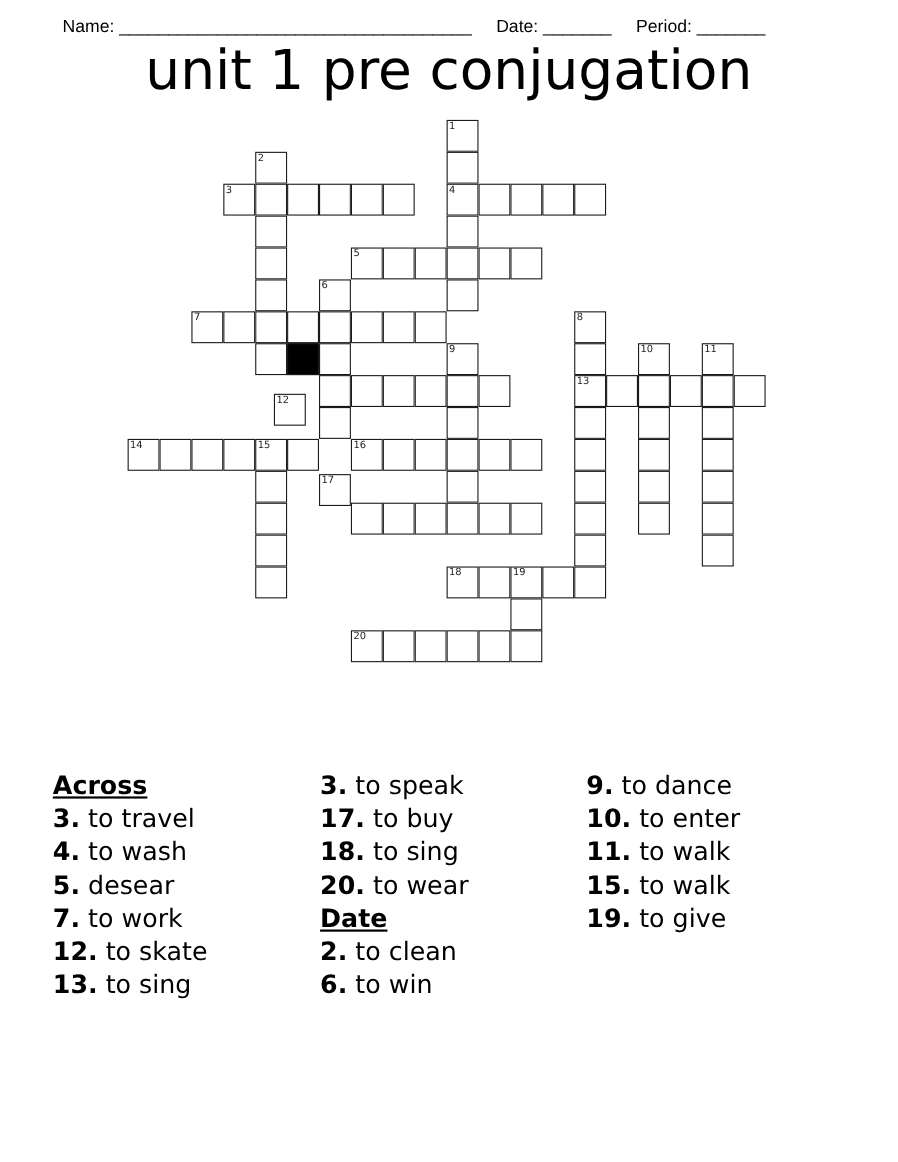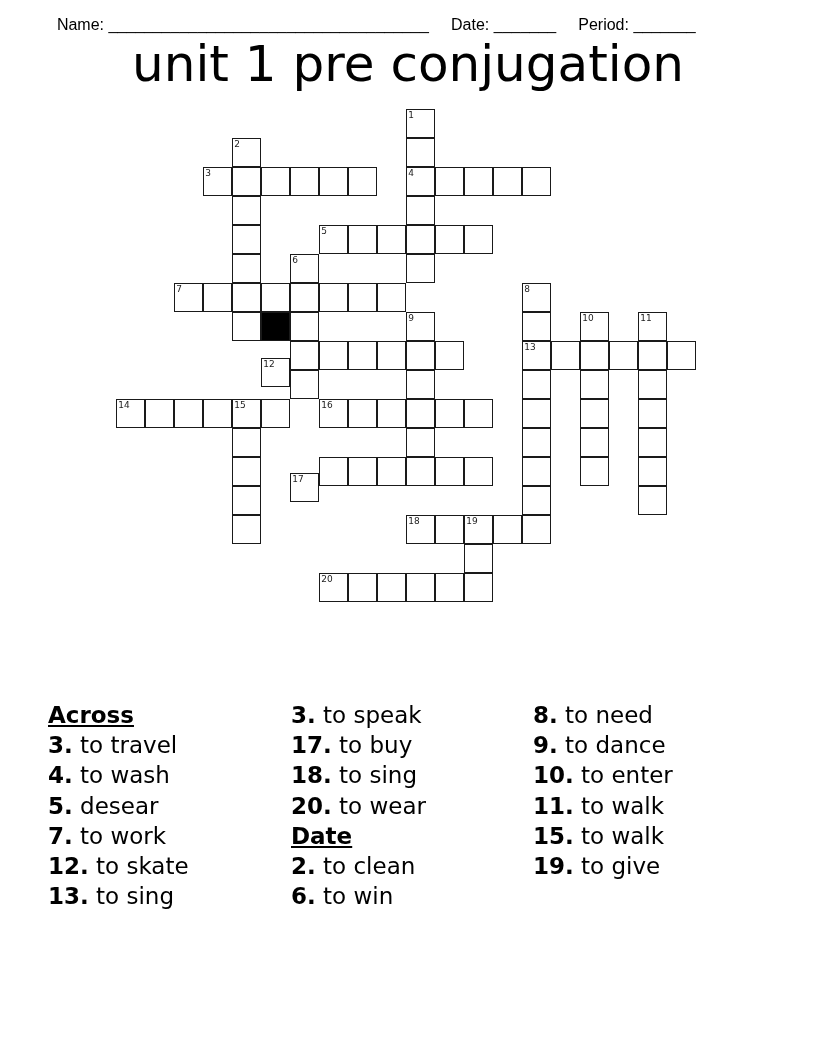--- a/index.html
+++ b/index.html
@@ -127,21 +127,21 @@
     <div class="cell" style="left: 581px; top: 458px;"></div>
     <div class="cell" style="left: 639px; top: 313px;">
       <span class="num">11</span>
     </div>
     <div class="cell" style="left: 639px; top: 342px;"></div>
     <div class="cell" style="left: 639px; top: 371px;"></div>
     <div class="cell" style="left: 639px; top: 400px;"></div>
     <div class="cell" style="left: 639px; top: 429px;"></div>
     <div class="cell" style="left: 639px; top: 458px;"></div>
     <div class="cell" style="left: 639px; top: 487px;"></div>
-    <div class="cell" style="left: 262px; top: 342px; margin-top: 16px;">
+    <div class="cell" style="left: 250px; top: 342px; margin-top: 16px;">
       <span class="num">12</span>
     </div>
     <div class="cell" style="left: 320px; top: 342px;"></div>
     <div class="cell" style="left: 349px; top: 342px;"></div>
     <div class="cell" style="left: 378px; top: 342px;"></div>
     <div class="cell" style="left: 436px; top: 342px;"></div>
     <div class="cell" style="left: 552px; top: 342px;"></div>
     <div class="cell" style="left: 610px; top: 342px;"></div>
     <div class="cell" style="left: 668px; top: 342px;"></div>
     <div class="cell" style="left: 117px; top: 400px;">
@@ -158,21 +158,21 @@
     <div class="cell" style="left: 233px; top: 458px;"></div>
     <div class="cell" style="left: 233px; top: 487px;"></div>
     <div class="cell" style="left: 233px; top: 516px;"></div>
     <div class="cell" style="left: 320px; top: 400px;">
       <span class="num">16</span>
     </div>
     <div class="cell" style="left: 349px; top: 400px;"></div>
     <div class="cell" style="left: 378px; top: 400px;"></div>
     <div class="cell" style="left: 436px; top: 400px;"></div>
     <div class="cell" style="left: 465px; top: 400px;"></div>
-    <div class="cell" style="left: 291px; top: 474px;">
+    <div class="cell" style="left: 291px; top: 432px;">
       <span class="num">17</span>
     </div>
     <div class="cell" style="left: 320px; top: 458px;"></div>
     <div class="cell" style="left: 349px; top: 458px;"></div>
     <div class="cell" style="left: 378px; top: 458px;"></div>
     <div class="cell" style="left: 436px; top: 458px;"></div>
     <div class="cell" style="left: 465px; top: 458px;"></div>
     <div class="cell" style="left: 407px; top: 516px;">
       <span class="num">18</span>
     </div>
@@ -207,19 +207,18 @@
   <div class="clue"><span class="clue-num">3.</span><span> to speak</span></div>
   <div class="clue"><span class="clue-num">17.</span><span> to buy</span></div>
   <div class="clue"><span class="clue-num">18.</span><span> to sing</span></div>
   <div class="clue"><span class="clue-num">20.</span><span> to wear</span></div>
   <div class="heading">Date</div>
   <div class="clue"><span class="clue-num">2.</span><span> to clean</span></div>
   <div class="clue"><span class="clue-num">6.</span><span> to win</span></div>
 </div>
 
 <div class="clues col3">
-  <div class="clue"><span class="clue-num">8.</span><span> to need</span></div>
   <div class="clue"><span class="clue-num">9.</span><span> to dance</span></div>
   <div class="clue"><span class="clue-num">10.</span><span> to enter</span></div>
   <div class="clue"><span class="clue-num">11.</span><span> to walk</span></div>
   <div class="clue"><span class="clue-num">15.</span><span> to walk</span></div>
   <div class="clue"><span class="clue-num">19.</span><span> to give</span></div>
 </div>
 
 </body></html>

